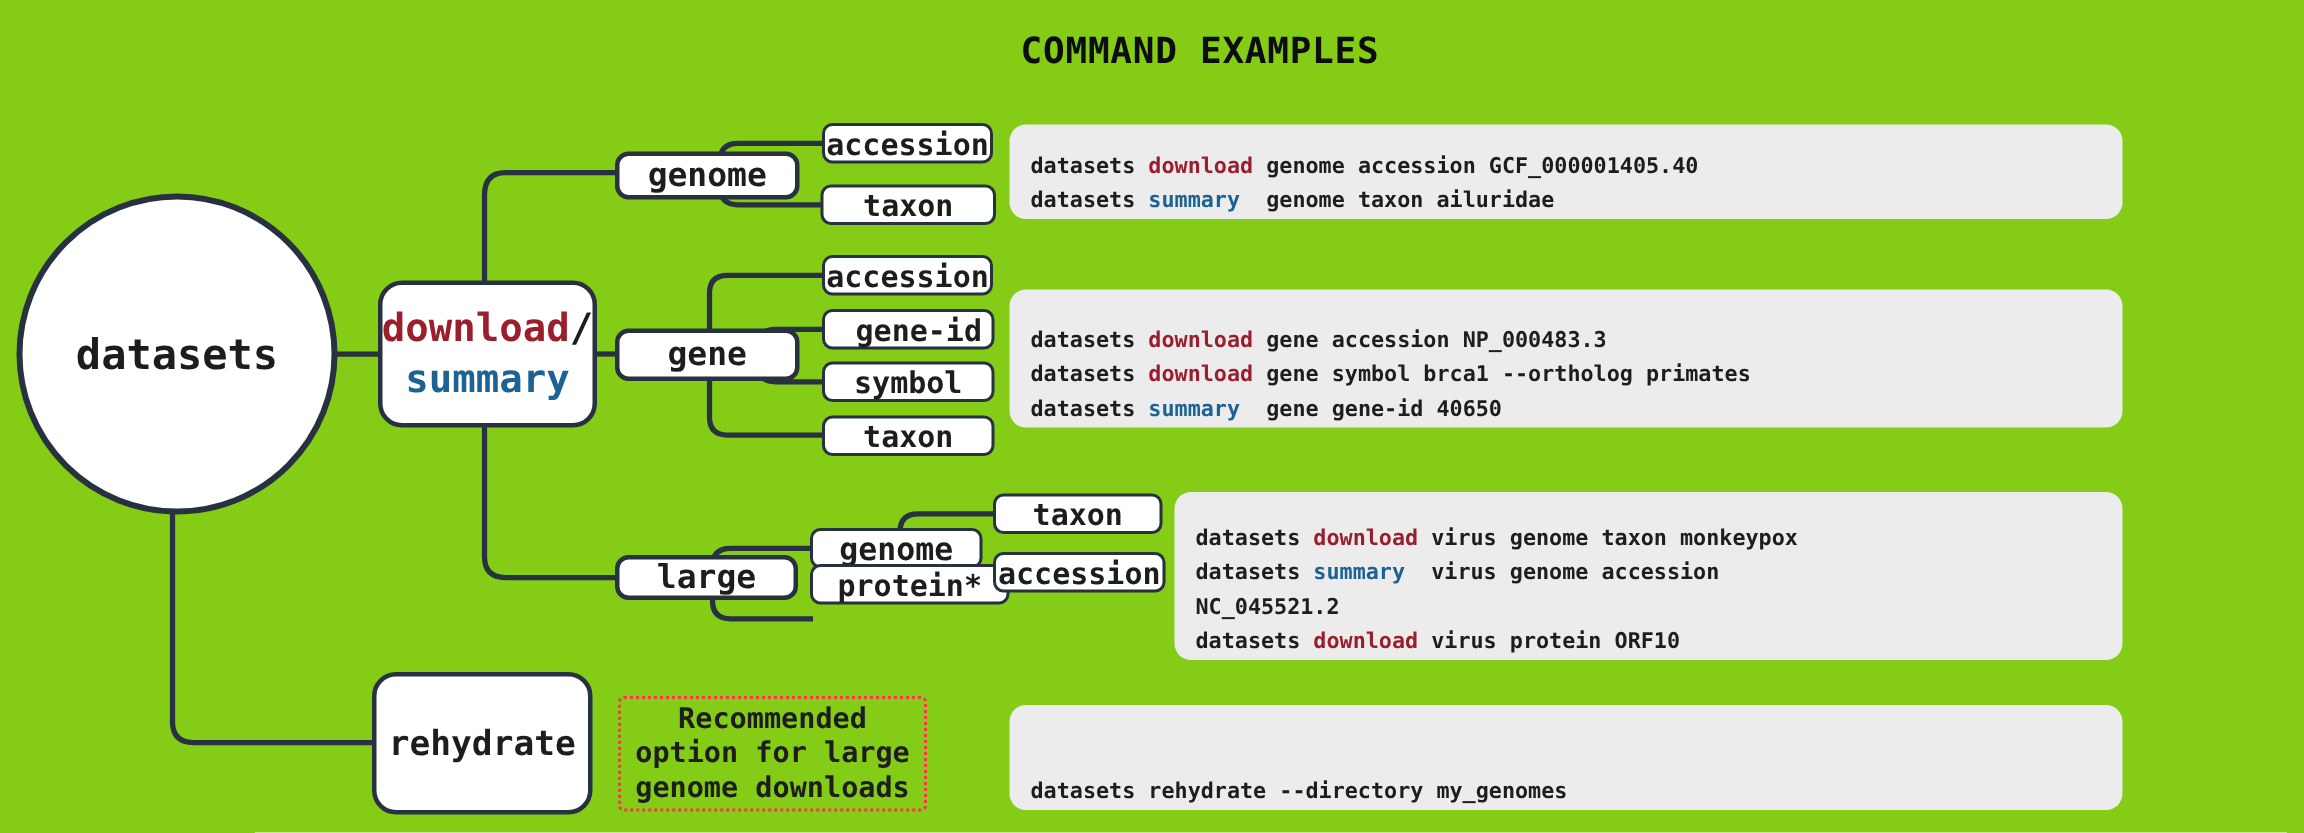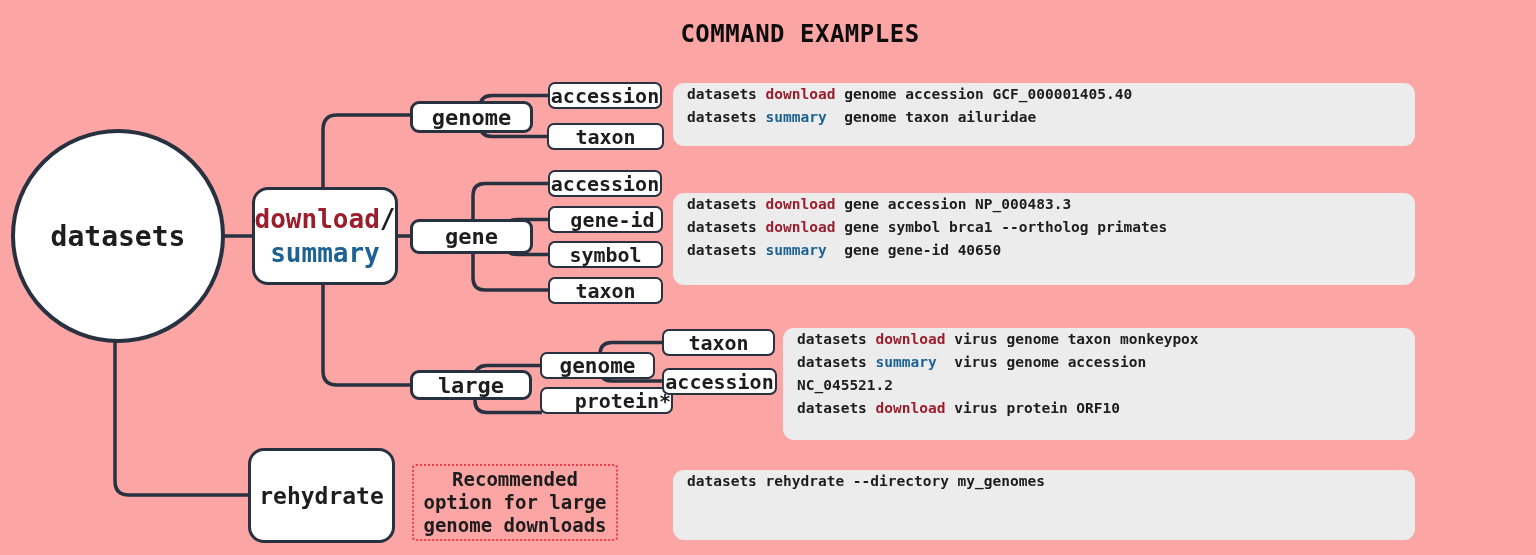--- a/index.html
+++ b/index.html
@@ -1,17 +1,17 @@
 <!DOCTYPE html>
 <html style="--navy: #273140; --red: #9b1e2d; --blue: #1c6292; --ink: #1d1d1d; --boxbg: #ececec; --notered: #f13b45;"><head>
 <meta charset="utf-8">
 <style>
   html,body { margin:0; padding:0; background:#ffffff; }
   .canvas {
-    position:relative; width:1536px; height:555px; background:#fca5a5;
+    position:relative; width:1536px; height:555px; background:#84cc16;
     font-family:"DejaVu Sans Mono", monospace; overflow:hidden;
   }
   .connectors { position:absolute; left:0; top:0; }
   .conn { fill:none; stroke:var(--navy); stroke-width:3.5; }
 
   .node {
     position:absolute; box-sizing:border-box; background:#ffffff;
     border:3px solid var(--navy); display:flex; align-items:center; justify-content:center;
     font-weight:bold; color:var(--ink); white-space:pre;
   }
@@ -35,21 +35,21 @@
 
   .note {
     position:absolute; box-sizing:border-box; border:2.5px dotted var(--notered);
     border-radius:4px; display:flex; flex-direction:column; align-items:center;
     justify-content:center; font-weight:bold; font-size:19px; line-height:23px;
     color:var(--ink); text-align:center;
   }
 
   .cmdbox {
     position:absolute; box-sizing:border-box; background:var(--boxbg);
-    border-radius:11px; display:flex; flex-direction:column; justify-content:flex-start;
+    border-radius:11px; display:flex; flex-direction:column; justify-content:flex-end;
     padding:0 14px; font-weight:bold; font-size:14.5px; line-height:23px;
     color:var(--ink); white-space:pre;
   }
   .seg-red  { color:var(--red); }
   .seg-blue { color:var(--blue); }
 </style>
 </head>
 <body>
 
 <div class="canvas">
@@ -103,21 +103,21 @@
   <div class="node child" style="left:548px; top:277px; width:115px; height:27px;">
     <span>taxon</span>
   </div>
 
   <div class="node mid" style="left:410px; top:370px; width:122px; height:30px;">
     <span>large</span>
   </div>
   <div class="node child" style="left:540px; top:352px; width:115px; height:27px; font-size:21px;">
     <span>genome</span>
   </div>
-  <div class="node child" style="left:540px; top:387px; width:133px; height:27px;justify-content:flex-end;">
+  <div class="node child" style="left:540px; top:376px; width:133px; height:27px;">
     <span>protein*</span>
   </div>
   <div class="node child" style="left:662px; top:329px; width:113px; height:27px;">
     <span>taxon</span>
   </div>
   <div class="node child" style="left:662px; top:368px; width:115px; height:27px;">
     <span>accession</span>
   </div>
 
   <div class="node big" style="left:248px; top:448px; width:147px; height:95px; font-size:23px;">

